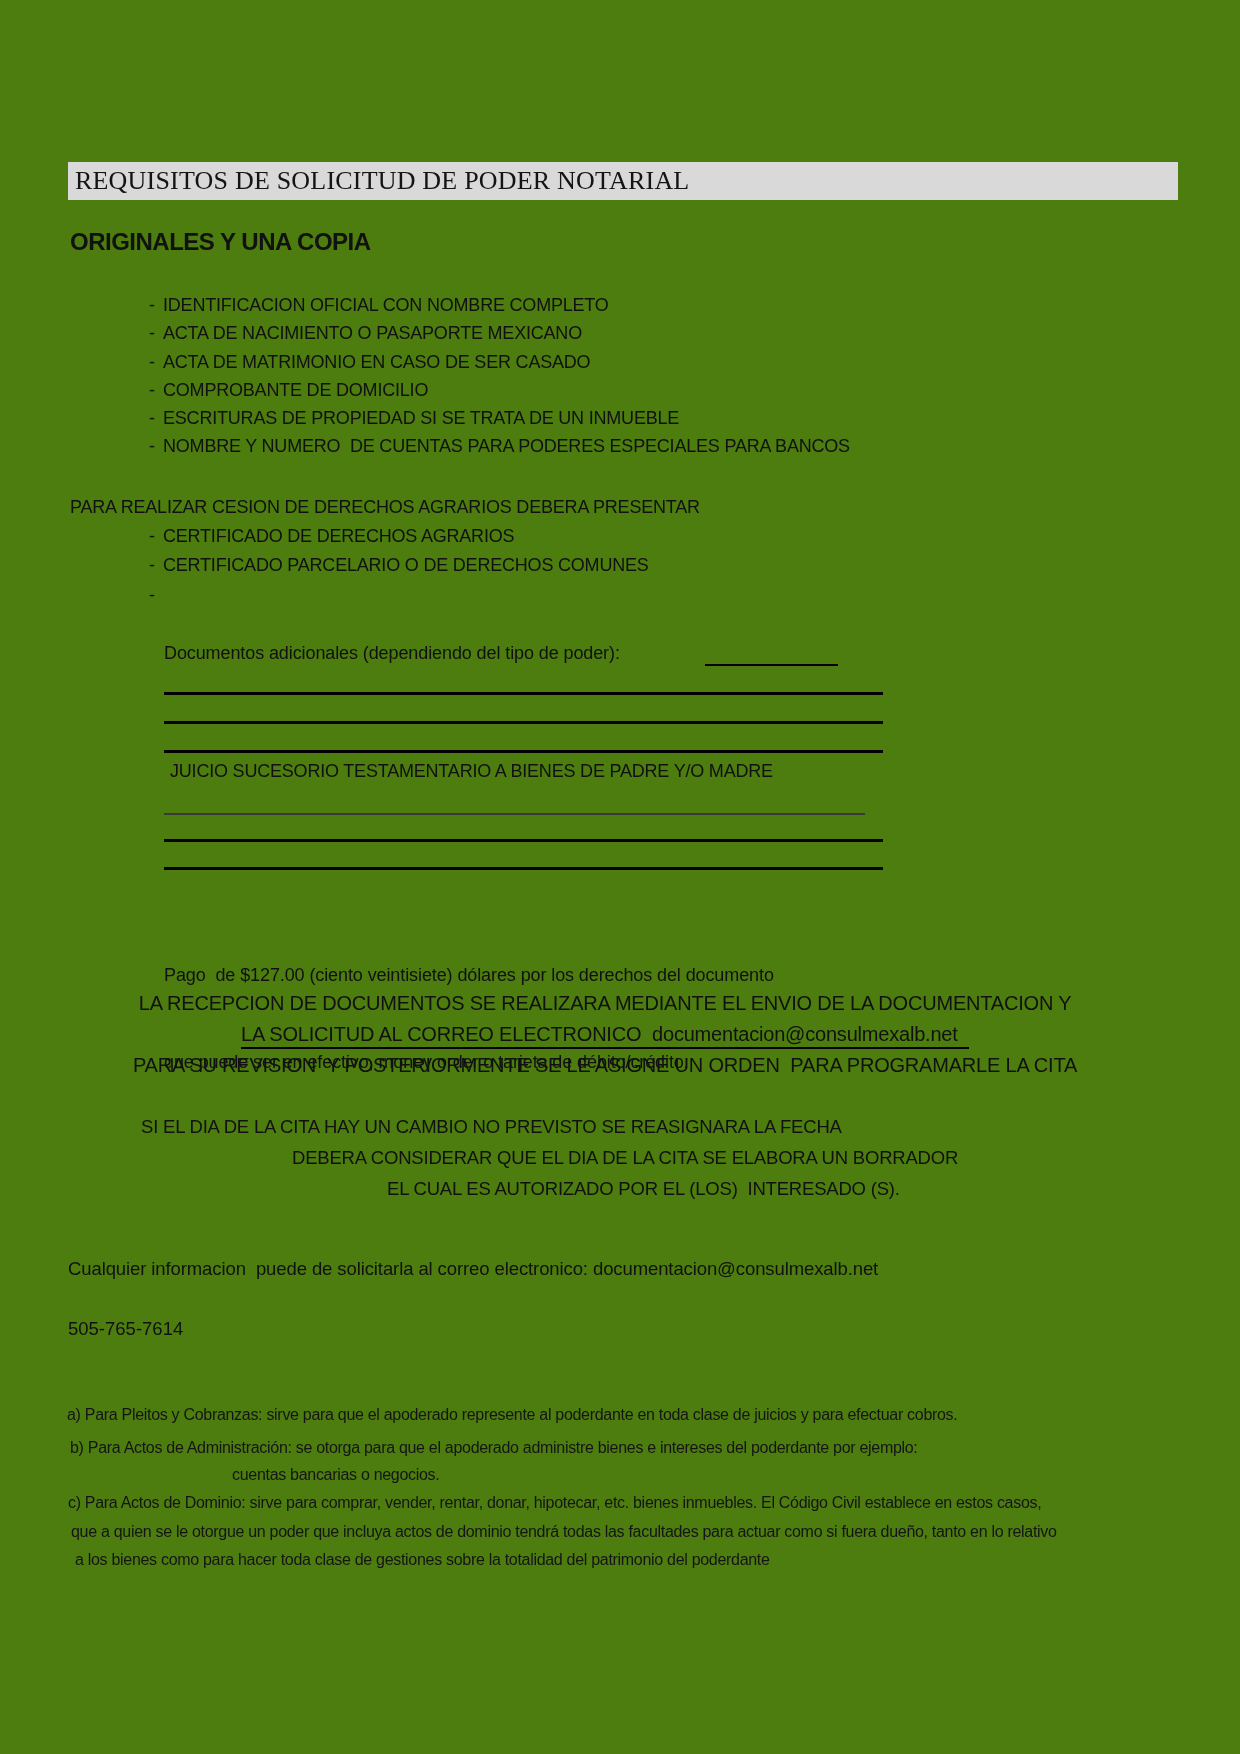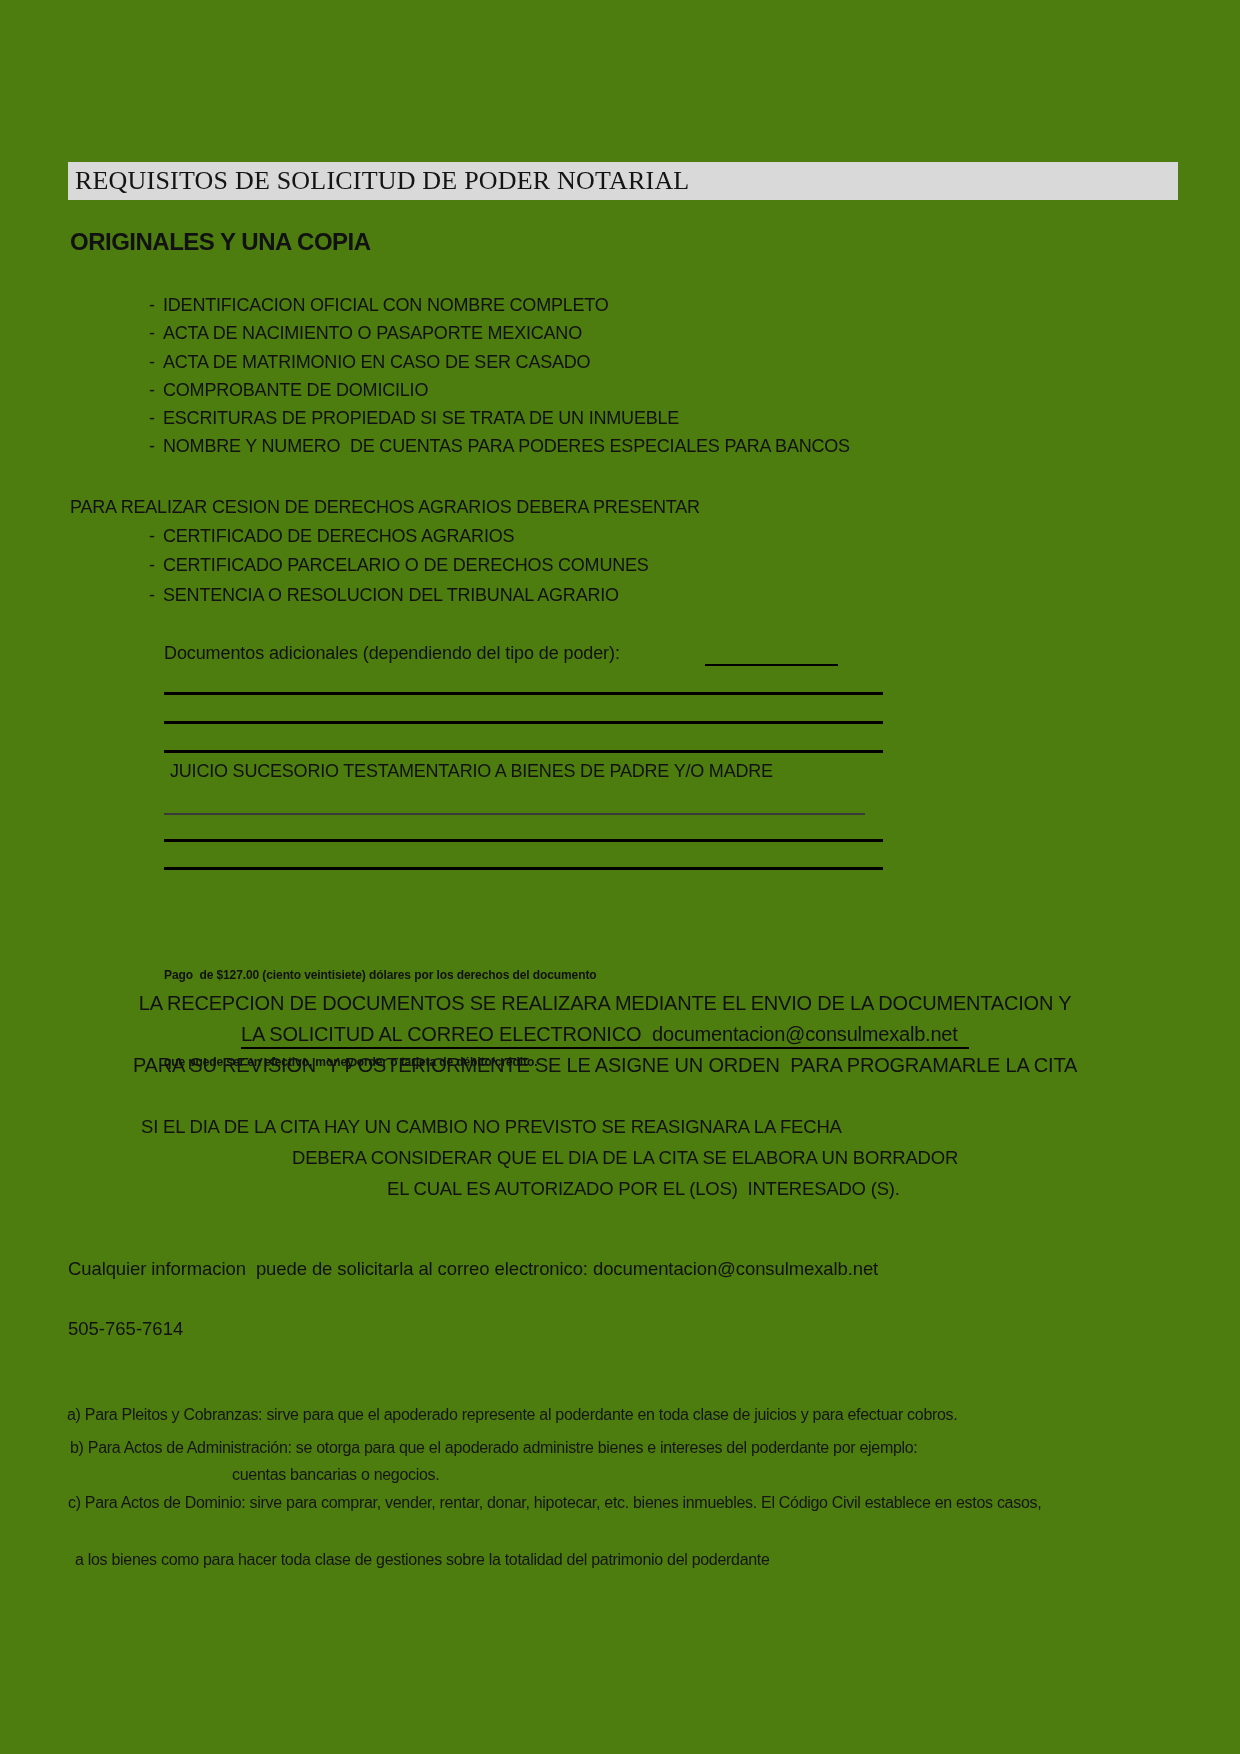--- a/index.html
+++ b/index.html
@@ -59,21 +59,21 @@
   .adocs{left:164px; top:643px; font-size:18px; letter-spacing:-0.1px;}
   
   .rule{
     position:absolute;
     height:0;
     border-top:3px solid #000000;
   }
   .rule-thin{border-top:2px solid #3a3a3a;}
   .rule-short{border-top:2px solid #000000;}
   .juicio{left:170px; top:761px; font-size:18px; letter-spacing:-0.2px;}
-  .pago{left:164px; top:903px; font-size:12px; line-height:29px; letter-spacing:-0.1px;font-weight:bold;}
+  .pago{left:164px; top:903px; font-size:18px; line-height:29px; letter-spacing:-0.1px;}
   .cline{font-size:20px; letter-spacing:-0.2px; white-space:pre; position:absolute; width:1210px; text-align:center;}
   .c1{top:992px;}
   .c2{top:1023px;}
   .c3{top:1054px;}
   .u-line{border-bottom:2px solid #000; padding-bottom:2px; padding-right:6px;}
   .cita1{left:141px; top:1116px; font-size:18.5px; letter-spacing:-0.2px;}
   .cita2{left:292px; top:1147px; font-size:18.5px; letter-spacing:-0.2px;}
   .cita3{left:387px; top:1178px; font-size:18.5px; letter-spacing:-0.2px;}
   .contact{left:68px; top:1258px; font-size:18.5px; letter-spacing:-0.1px;}
   .phone{left:68px; top:1318px; font-size:18.5px;}
@@ -103,21 +103,21 @@
     <li><span class="dash">-</span><span>COMPROBANTE DE DOMICILIO</span></li>
     <li><span class="dash">-</span><span>ESCRITURAS DE PROPIEDAD SI SE TRATA DE UN INMUEBLE</span></li>
     <li><span class="dash">-</span><span>NOMBRE Y NUMERO  DE CUENTAS PARA PODERES ESPECIALES PARA BANCOS</span></li>
   </ul>
 
   <div class="abs para-heading">PARA REALIZAR CESION DE DERECHOS AGRARIOS DEBERA PRESENTAR</div>
 
   <ul class="blist list-2">
     <li><span class="dash">-</span><span>CERTIFICADO DE DERECHOS AGRARIOS</span></li>
     <li><span class="dash">-</span><span>CERTIFICADO PARCELARIO O DE DERECHOS COMUNES</span></li>
-    <li><span class="dash">-</span><span>SENTENCIA O RESOLUCION DEL TRIBUNAL AGRARIO</span></li>
+    <li><span class="dash">-</span></li>
   </ul>
 
   <div class="abs adocs">Documentos adicionales (dependiendo del tipo de poder): </div>
   <div class="rule rule-short" style="left:705px; top:664px; width:133px;"></div>
 
   <div class="rule" style="left:164px; top:692px; width:719px;"></div>
   <div class="rule" style="left:164px; top:721px; width:719px;"></div>
   <div class="rule" style="left:164px; top:750px; width:719px;"></div>
 
   <div class="abs juicio">JUICIO SUCESORIO TESTAMENTARIO A BIENES DE PADRE Y/O MADRE</div>
@@ -139,15 +139,16 @@
   <div class="abs cita1">SI EL DIA DE LA CITA HAY UN CAMBIO NO PREVISTO SE REASIGNARA LA FECHA</div>
   <div class="abs cita3">EL CUAL ES AUTORIZADO POR EL (LOS)  INTERESADO (S).</div>
 
   <div class="abs contact">Cualquier informacion  puede de solicitarla al correo electronico: documentacion@consulmexalb.net</div>
   <div class="abs phone">505-765-7614</div>
 
   <div class="abs fnote fa">a) Para Pleitos y Cobranzas: sirve para que el apoderado represente al poderdante en toda clase de juicios y para efectuar cobros.</div>
   <div class="abs fnote fb">b) Para Actos de Administración: se otorga para que el apoderado administre bienes e intereses del poderdante por ejemplo:</div>
   <div class="abs fnote fb2">cuentas bancarias o negocios.</div>
   <div class="abs fnote fc">c) Para Actos de Dominio: sirve para comprar, vender, rentar, donar, hipotecar, etc. bienes inmuebles. El Código Civil establece en estos casos,</div>
+  <div class="abs fnote fc2">que a quien se le otorgue un poder que incluya actos de dominio tendrá todas las facultades para actuar como si fuera dueño, tanto en lo relativo</div>
   <div class="abs fnote fc3">a los bienes como para hacer toda clase de gestiones sobre la totalidad del patrimonio del poderdante</div>
 
 </div>
 
 </body></html>

